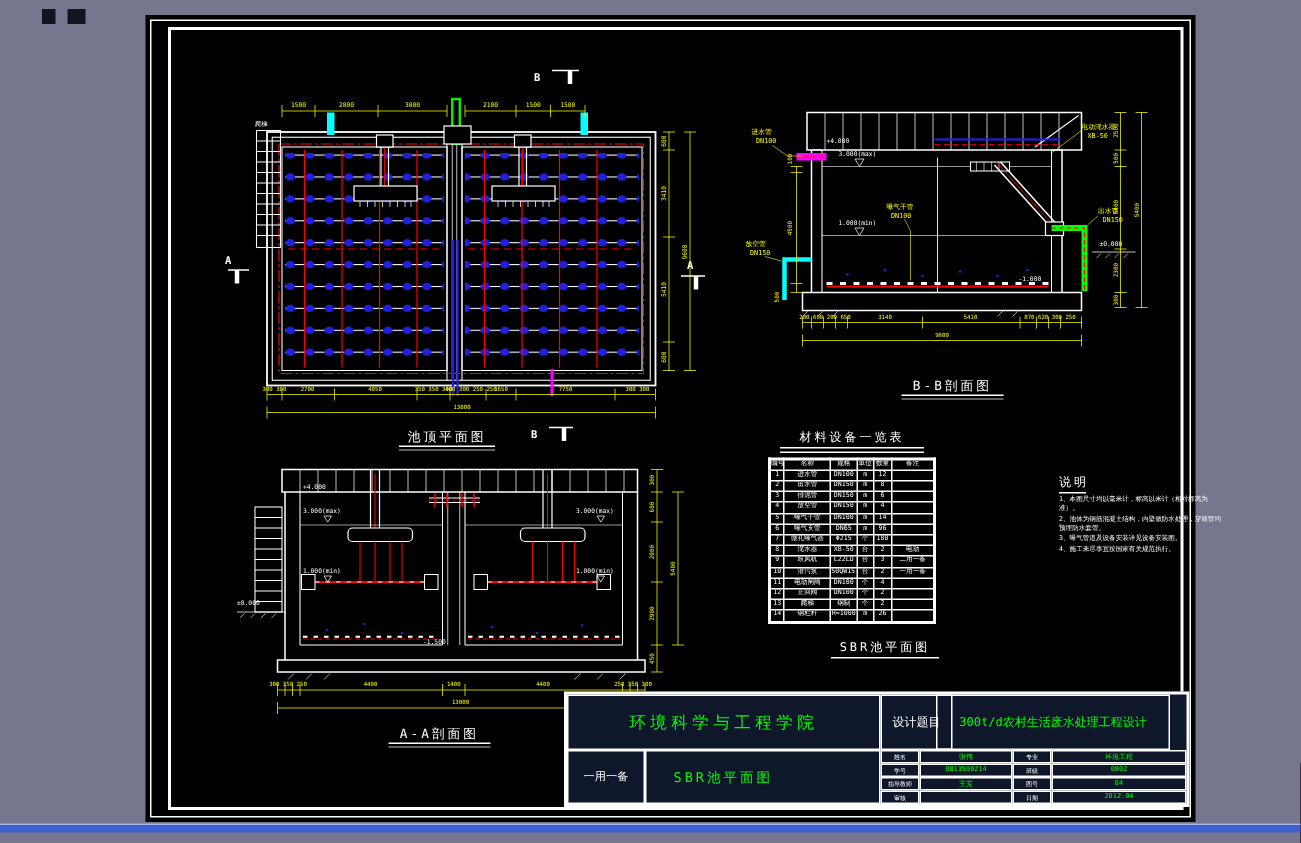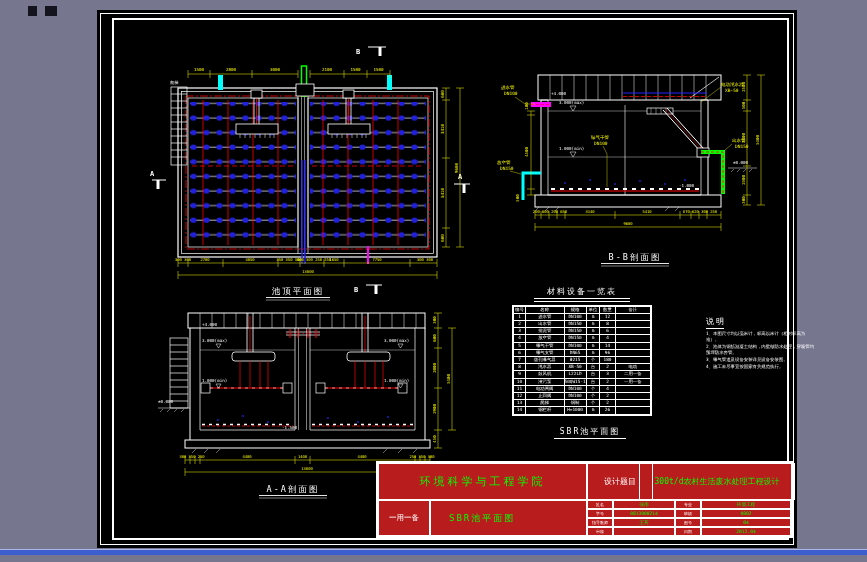--- a/index.html
+++ b/index.html
@@ -23,21 +23,21 @@
                border:2px solid #fff;}
   #equip td,#equip th{border:0.5px solid #fff;font-size:4.4px;line-height:6.2px;height:6.2px;
                padding:0;text-align:center;font-weight:normal;overflow:hidden;white-space:nowrap;}
   
   #notes{color:#fff;}
   #notes .n-title{font-size:8px;letter-spacing:2px;}
   #notes .n-line{font-size:4.4px;line-height:6px;margin-top:1px;}
   
   #sheetlabel{color:#fff;font-size:8px;letter-spacing:2px;text-align:center;}
   
-  #tblock{border:2px solid #fff;box-sizing:border-box;background:#b91c1c;}
+  #tblock{border:2px solid #fff;box-sizing:border-box;background:#0f172a;}
   #tblock .cell{position:absolute;box-sizing:border-box;border:0.5px solid #fff;
                 display:flex;align-items:center;justify-content:center;overflow:hidden;}
   .green{color:#00ff00;}
   .white{color:#fff;}
   #bottom-accent{position:absolute;left:0;right:0;top:549px;height:5px;background:#3d5ecf;
                  border-top:1px solid #aab4e8;}
   .mini-icon{position:absolute;background:#14141f;}
 </style>
 </head>
 <body>
@@ -446,21 +446,21 @@
       </g>
     </g>
 
     <g>
       <text class="ttl" x="135" y="184" text-anchor="middle">A-A剖面图</text>
       <line x1="101" y1="187.5" x2="169" y2="187.5" stroke="#fff" stroke-width="0.9"></line>
       <line x1="101" y1="190" x2="169" y2="190" stroke="#fff" stroke-width="0.5"></line>
     </g>
   </svg>
 
-  <div id="equip" class="abs" style="left:415px;top:276px;width:140px;">
+  <div id="equip" class="abs" style="left:415px;top:276px;width:112px;">
     <div class="tbl-title">材料设备一览表</div>
     <div class="ul2" style="width:96px;"></div>
     <div class="ul2" style="width:96px;margin-top:1.5px;"></div>
     <table>
       <colgroup>
         <col style="width:9%">
           <col style="width:28%">
           <col style="width:16%">
         <col style="width:10%">
           <col style="width:11%">
@@ -604,22 +604,22 @@
       </div>
   </div>
 
   <div id="sheetlabel" class="abs" style="left:438px;top:416px;width:110px;">
     <span>SBR池平面图</span>
     <div class="ul2" style="width:72px;"></div>
   </div>
 
   <div id="tblock" class="abs" style="left:279px;top:451px;width:417px;height:77px;">
     <div class="cell green" style="left:0;top:0;width:209px;height:37px;font-size:11px;letter-spacing:3px;">环境科学与工程学院</div>
-    <div class="cell white" style="left:209px;top:0;width:66px;height:37px;font-size:8px;">设计题目</div>
-    <div class="cell green" style="left:261px;top:0;width:156px;height:37px;font-size:8px;">300t/d农村生活废水处理工程设计</div>
+    <div class="cell white" style="left:209px;top:0;width:48px;height:37px;font-size:8px;">设计题目</div>
+    <div class="cell green" style="left:246px;top:0;width:156px;height:37px;font-size:8px;">300t/d农村生活废水处理工程设计</div>
     <div class="cell white" style="left:0;top:37px;width:52px;height:36px;font-size:7.5px;">一用一备</div>
     <div class="cell green" style="left:52px;top:37px;width:157px;height:36px;font-size:9px;letter-spacing:2px;justify-content:flex-start;padding-left:18px;">SBR池平面图</div>
     <div id="tbgrid" style="position:absolute;left:209px;top:37px;width:204px;height:36px;">
         <div class="cell white" style="left: 0px; top: 0px; width: 26px; height: 9px; font-size: 4px;">姓名</div>
         <div class="cell green" style="left: 26px; top: 0px; width: 62px; height: 9px; font-size: 4.6px;">张伟</div>
         <div class="cell white" style="left: 88px; top: 0px; width: 26px; height: 9px; font-size: 4px;">专业</div>
         <div class="cell green" style="left: 114px; top: 0px; width: 90px; height: 9px; font-size: 4.6px;">环境工程</div>
         <div class="cell white" style="left: 0px; top: 9px; width: 26px; height: 9px; font-size: 4px;">学号</div>
         <div class="cell green" style="left: 26px; top: 9px; width: 62px; height: 9px; font-size: 4.6px;">0813900214</div>
         <div class="cell white" style="left: 88px; top: 9px; width: 26px; height: 9px; font-size: 4px;">班级</div>

